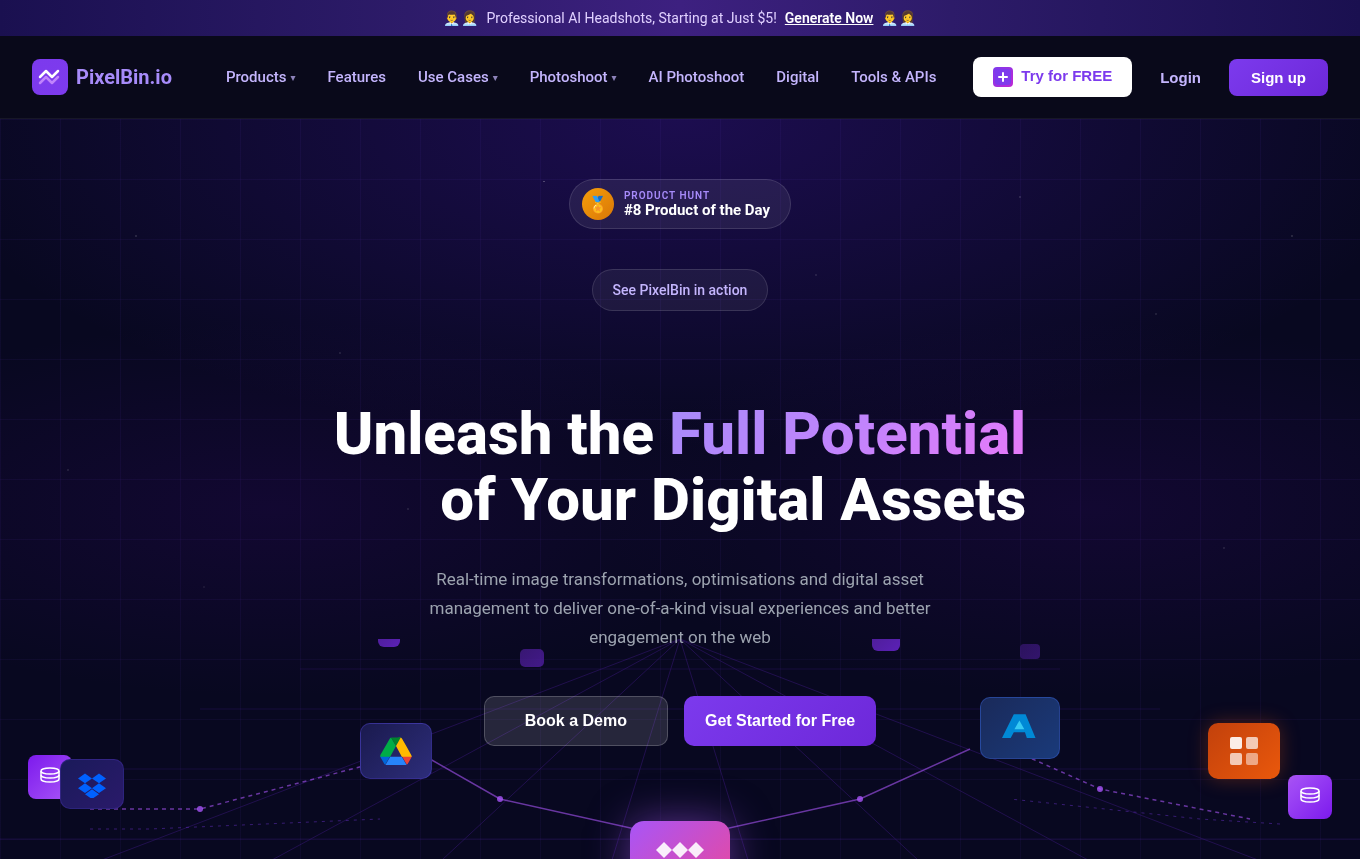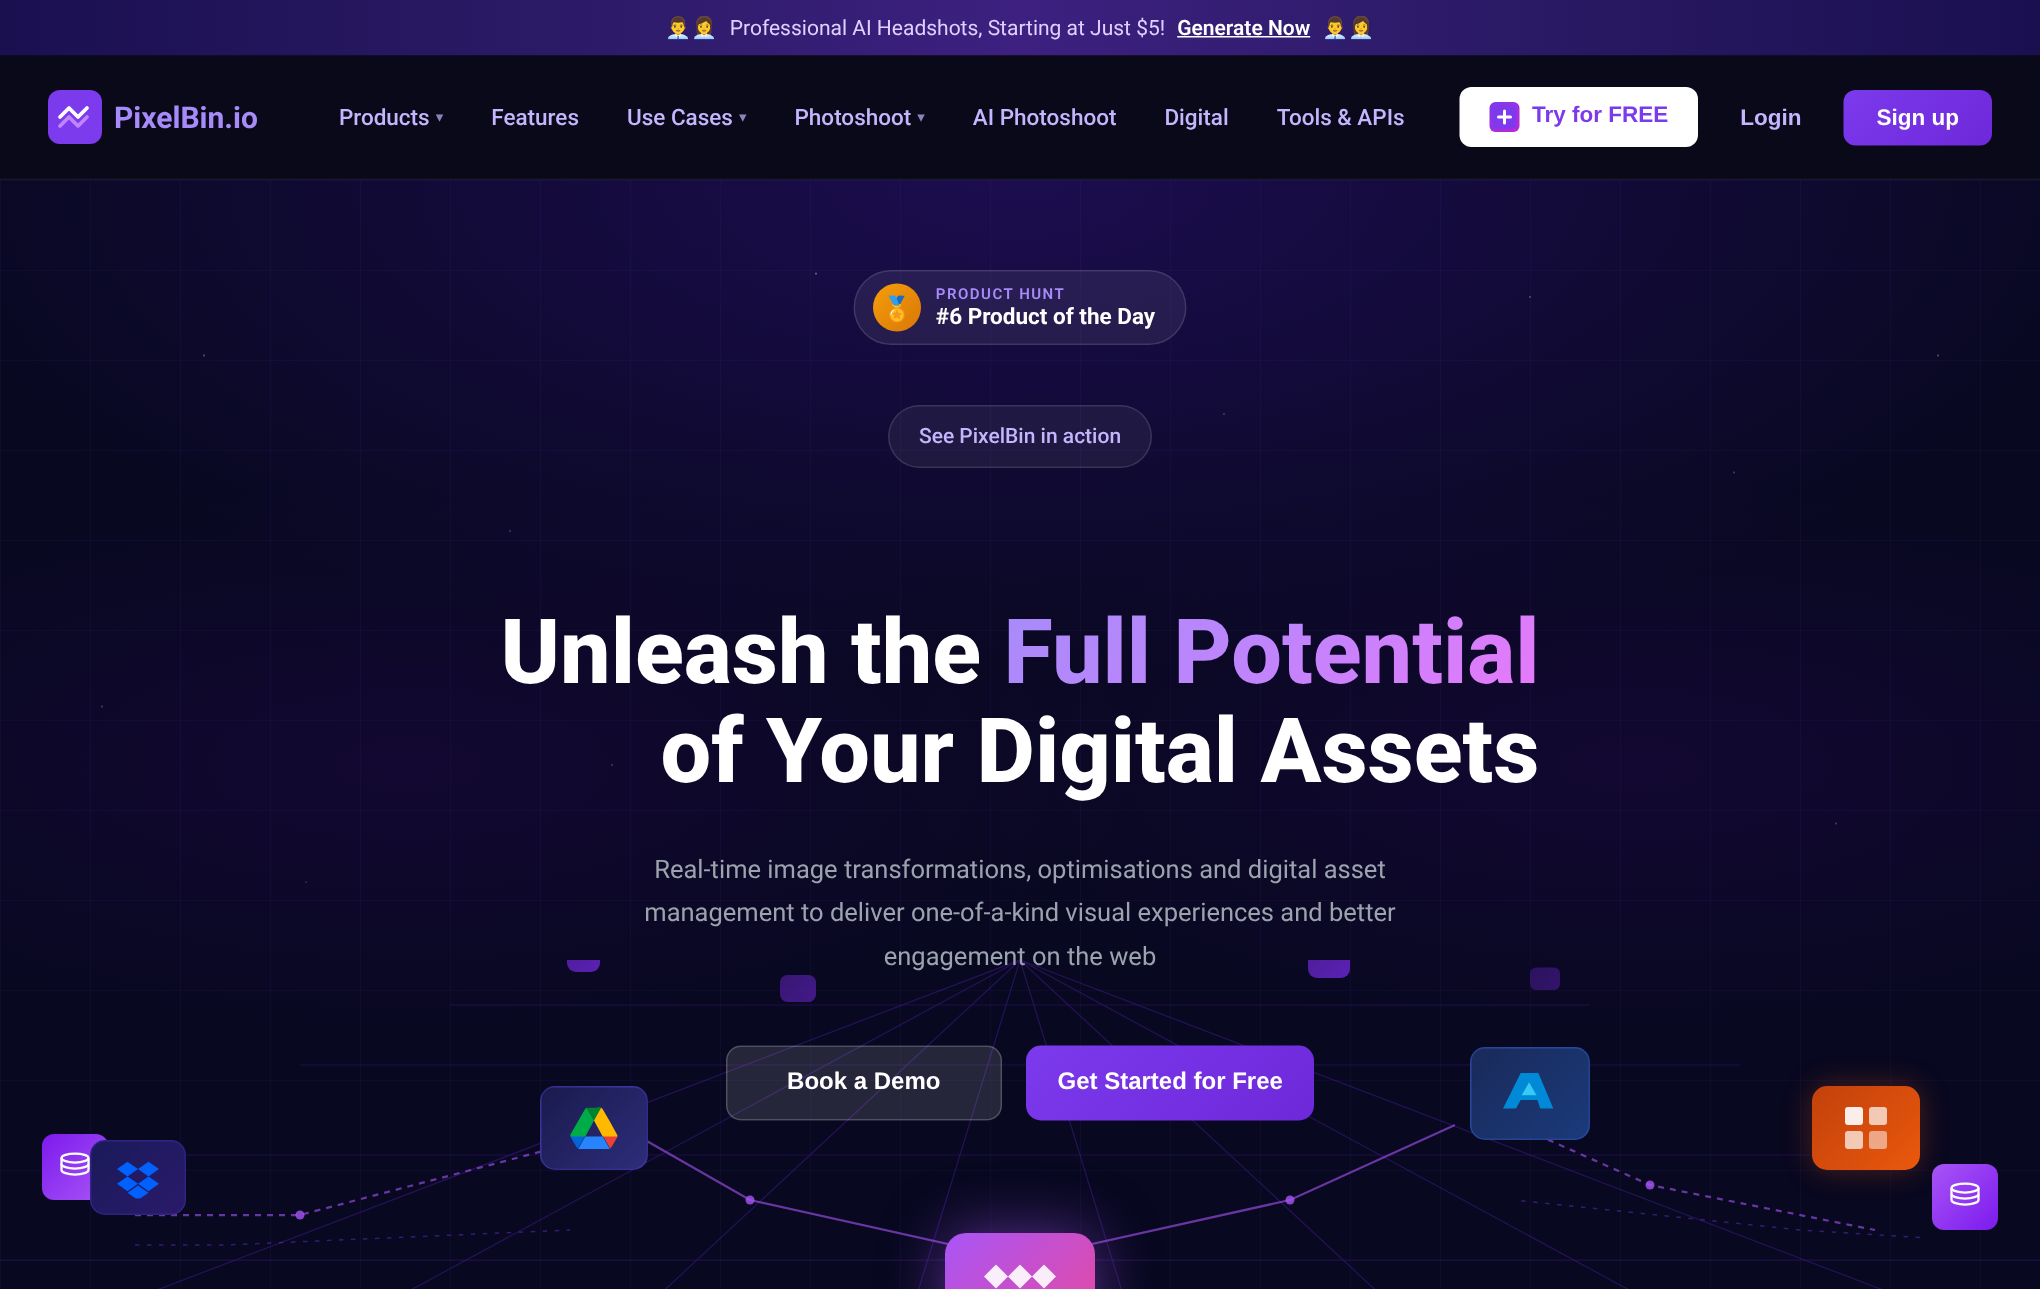--- a/index.html
+++ b/index.html
@@ -502,21 +502,21 @@
   </div>
 </nav>
 
 <section class="hero">
   <div class="hero-grid"></div>
 
   <div class="product-hunt-badge">
     <div class="badge-medal">🏅</div>
     <div>
       <div class="badge-text-small">PRODUCT HUNT</div>
-      <div class="badge-text-main">#6 Product of the Day</div>
+      <div class="badge-text-main">#8 Product of the Day</div>
     </div>
   </div>
 
   <div class="video-pill">
     <div class="video-pill-left">
       <span>See PixelBin in action</span>
     </div>
   </div>
 
   <h1 class="hero-title">

